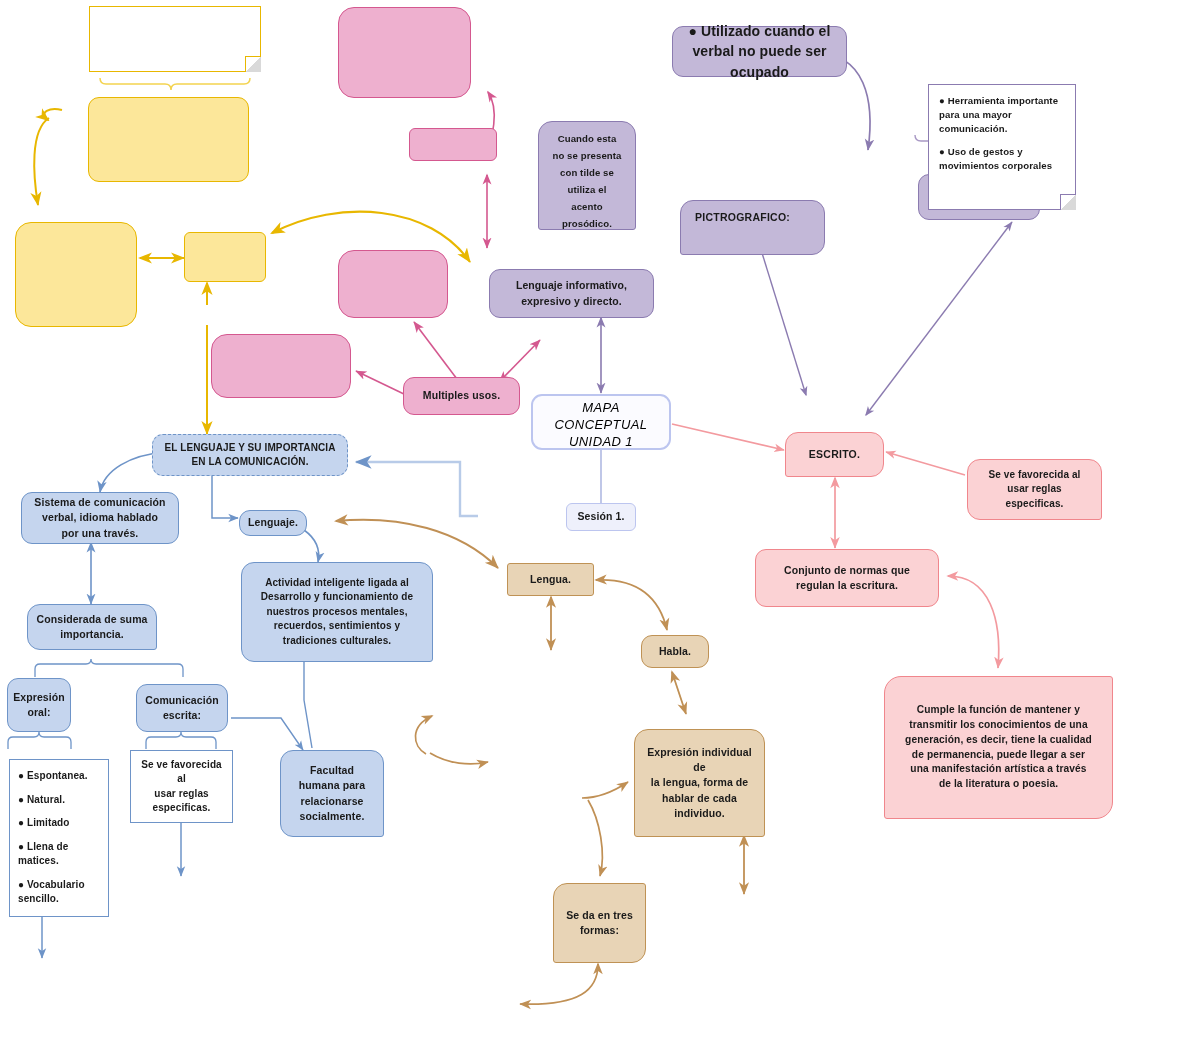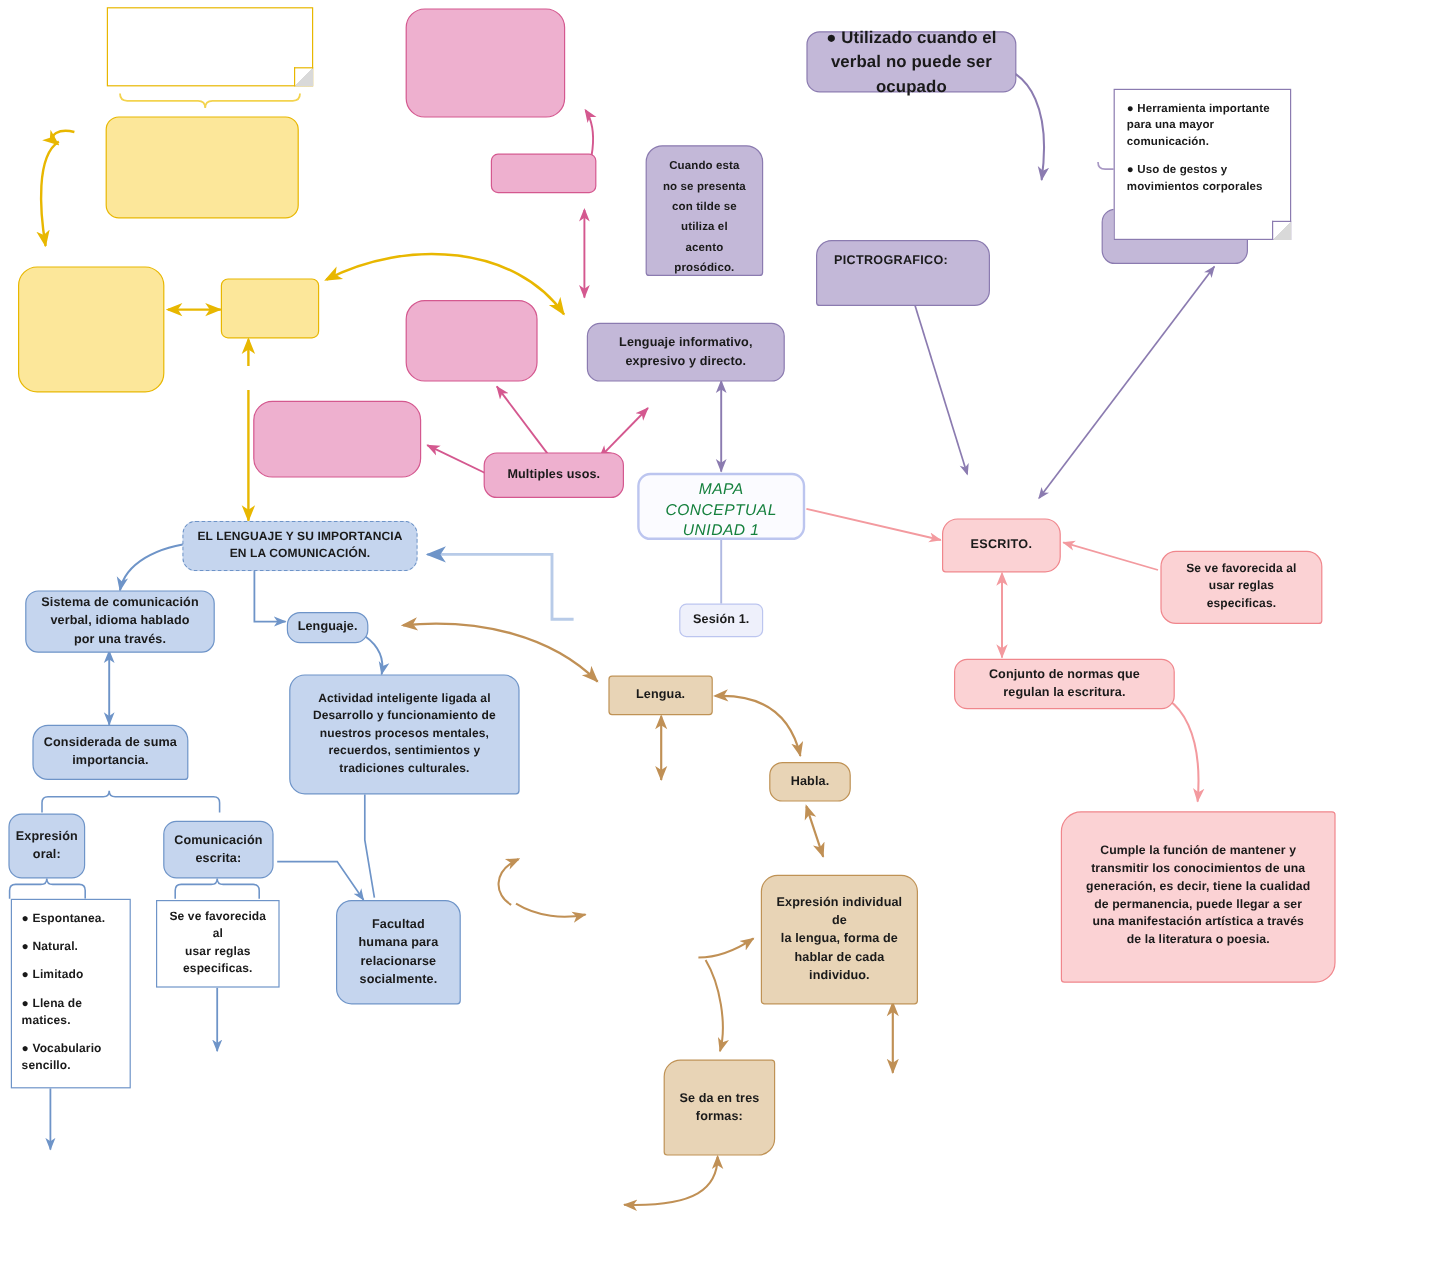--- a/index.html
+++ b/index.html
@@ -30,21 +30,21 @@
     align-items: center;
     justify-content: center;
     text-align: center;
     font-size: 10.5px;
     line-height: 1.45;
     color: #1a1a1a;
     padding: 5px 7px;
     font-weight: 600;
     letter-spacing: .1px;
   }
-  .node.tl { align-items: flex-start; justify-content: flex-start; text-align: left; }
+  .node.tl { align-items: flex-start; justify-content: flex-start; text-align: left; margin-top: 10px; }
   .node.t  { align-items: flex-start; margin-top: 15px; }
 
   
   .yellow  { background: #fce79a; border: 1.6px solid #e8b700; }
   .yellow-note { background: #ffffff; border: 1.6px solid #e8b700; }
   .pinkmag { background: #eeb0cf; border: 1.6px solid #d4588f; }
   .purple  { background: #c3b8d8; border: 1.6px solid #8b7bb0; }
   .purple-note { background: #ffffff; border: 1.6px solid #8b7bb0; }
   .blue    { background: #c5d5ee; border: 1.5px solid #6e94c8; }
   .blue-note { background: #ffffff; border: 1.5px solid #6e94c8; }
@@ -85,21 +85,21 @@
   .clines { width: 100%; }
   .clines .ln { margin-bottom: 7px; }
   .clines .ln:last-child { margin-bottom: 0; }
 
   .title-main {
     font-style: italic;
     font-weight: 400;
     font-size: 13px;
     line-height: 1.3;
     letter-spacing: .4px;
-    color: #15803d;
+    color: #000000;
   }
   
   .clip-inner { overflow: hidden; height: 100%; width: 100%;
                 display: flex; align-items: flex-start; justify-content: center;
                 padding-top: 4px; }
   .caps { letter-spacing: .25px; }
 </style>
 </head>
 <body>
 
@@ -431,21 +431,21 @@
   </div>
 
   <div class="node salmon r-tl" style="left:967px; top:459px; width:135px; height:61px; font-size:10px;">
     <div>
       <div>Se ve favorecida al</div>
       <div>usar reglas</div>
       <div>especificas.</div>
     </div>
   </div>
 
-  <div class="node salmon r-md" style="left:795px; top:549px; width:184px; height:42px;">
+  <div class="node salmon r-md" style="left:755px; top:549px; width:184px; height:58px;">
     <div>
       <div>Conjunto de normas que</div>
       <div>regulan la escritura.</div>
     </div>
   </div>
 
   <div class="node salmon r-diag1" style="left:884px; top:676px; width:229px; height:143px; font-size:10.2px; border-radius:17px 3px 17px 3px;">
     <div>
       <div>Cumple la función de mantener y</div>
       <div>transmitir los conocimientos de una</div>

